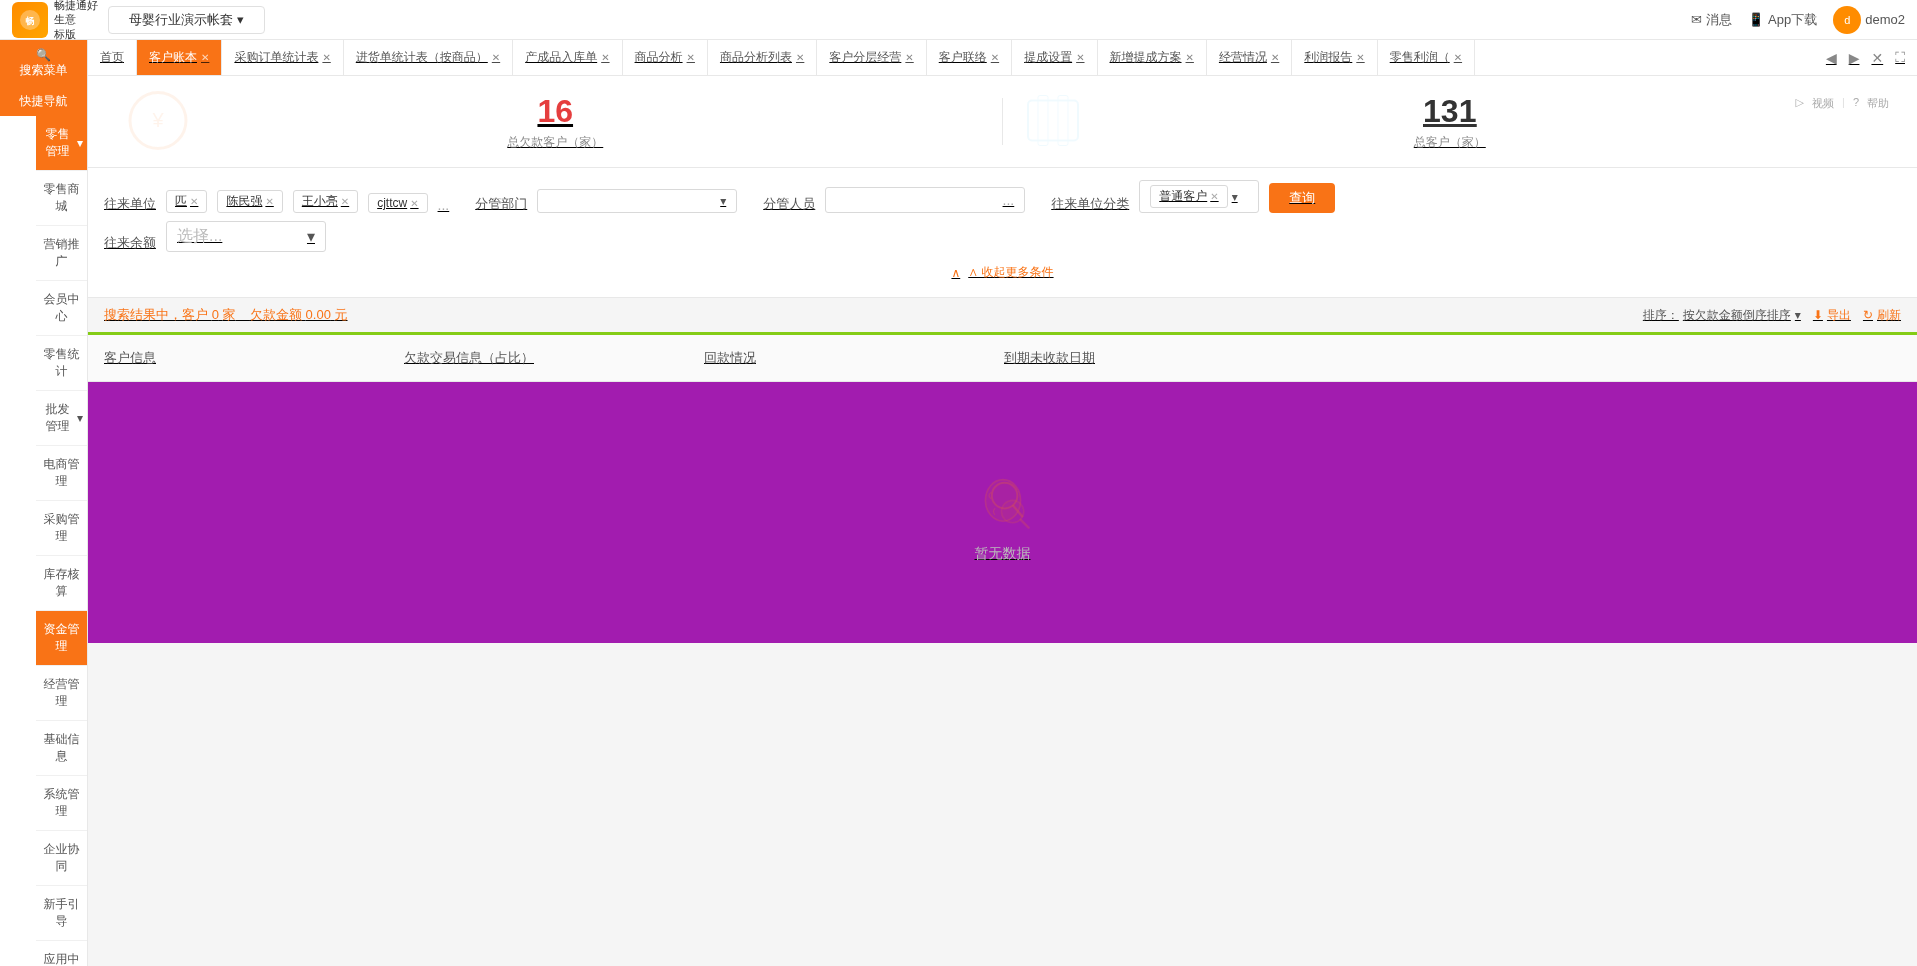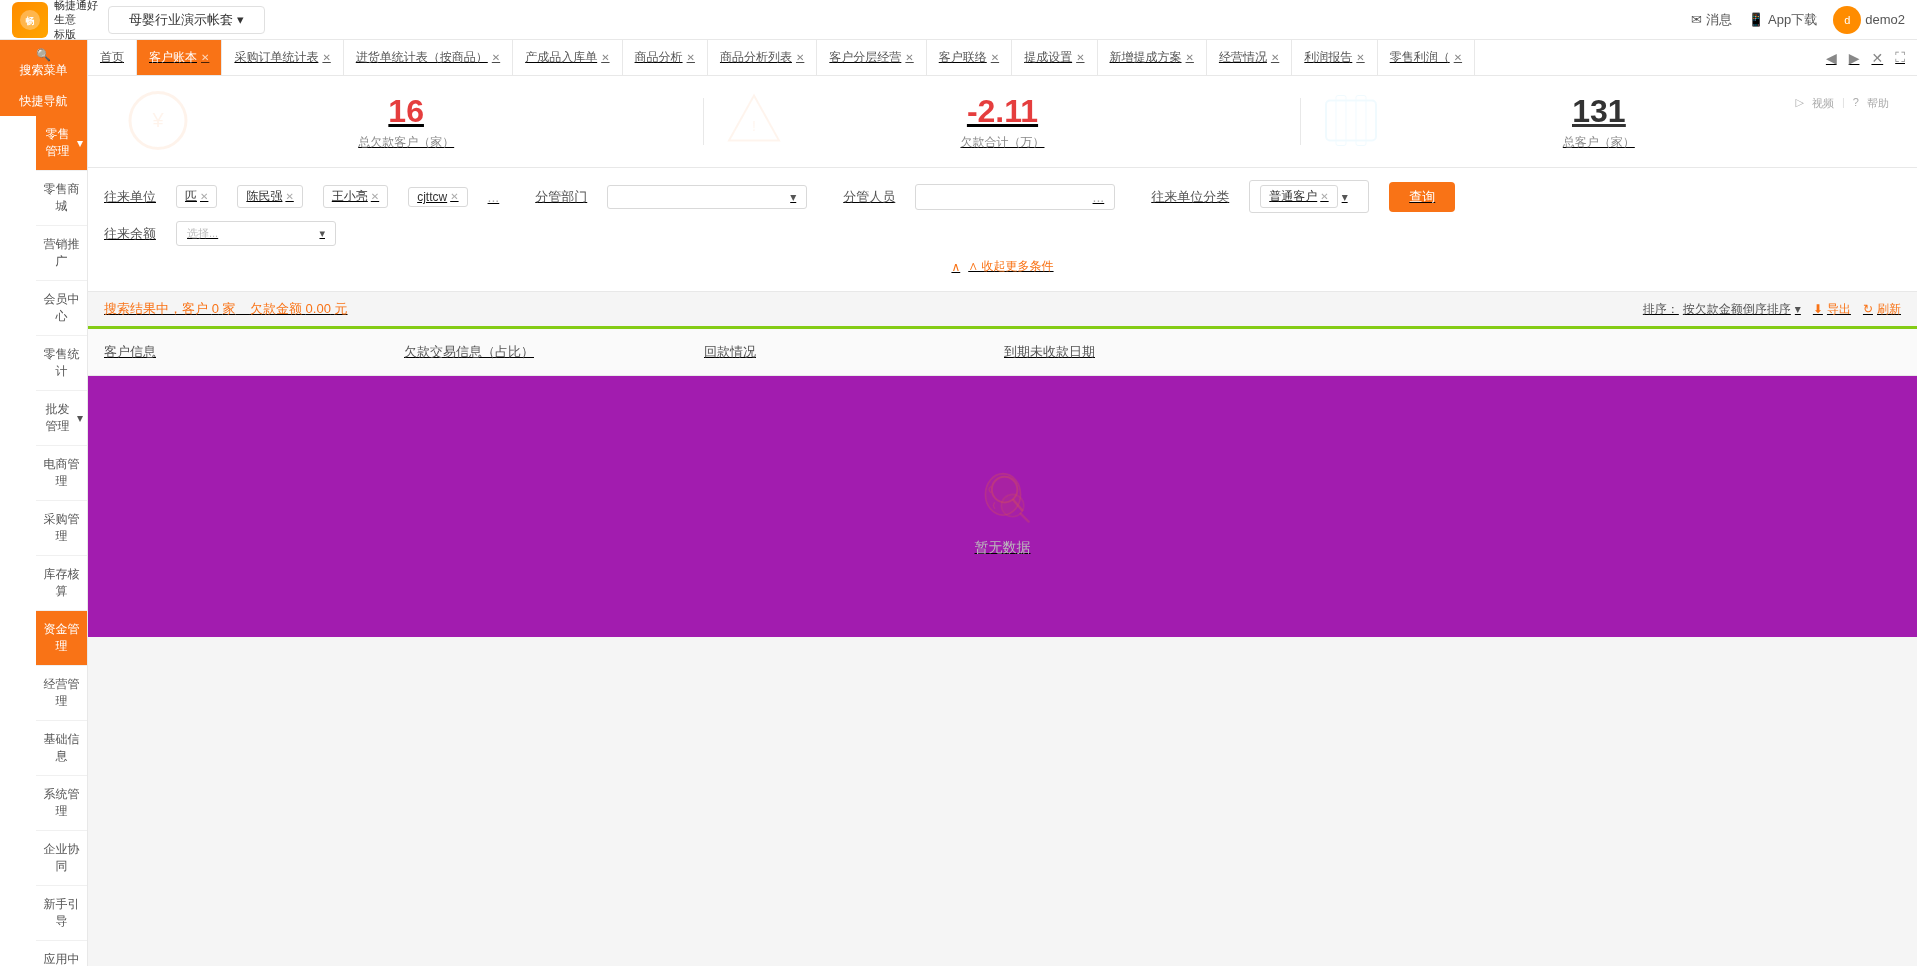--- a/index.html
+++ b/index.html
@@ -45,29 +45,29 @@
     .stats-bar { background: #fff; display: flex; align-items: center; padding: 16px 20px; border-bottom: 1px solid #e8e8e8; gap: 0; }
     .stat-item { display: flex; flex-direction: column; align-items: center; flex: 1; position: relative; }
     .stat-item:not(:last-child)::after { content: ''; position: absolute; right: 0; top: 10%; height: 80%; width: 1px; background: #e8e8e8; }
     .stat-value { font-size: 32px; font-weight: bold; color: #333; line-height: 1.2; }
     .stat-value.red { color: #e53e3e; }
     .stat-label { font-size: 12px; color: #888; margin-top: 4px; }
     .stat-help { position: absolute; right: 8px; top: 4px; font-size: 11px; color: #aaa; display: flex; gap: 8px; }
 
     
     .filter-area { background: #fff; padding: 12px 16px; border-bottom: 1px solid #e8e8e8; }
-    .filter-row { display: flex; align-items: center; gap: 20px; flex-wrap: wrap; margin-bottom: 8px; }
+    .filter-row { display: flex; align-items: flex-end; gap: 10px; flex-wrap: wrap; margin-bottom: 8px; }
     .filter-row:last-child { margin-bottom: 0; }
     .filter-label { font-size: 13px; color: #555; white-space: nowrap; }
     .filter-tag { display: inline-flex; align-items: center; gap: 3px; padding: 2px 8px; background: #fff; border: 1px solid #d9d9d9; border-radius: 3px; font-size: 12px; color: #333; }
     .filter-tag .tag-close { cursor: pointer; color: #aaa; font-size: 10px; }
     .filter-more { color: #aaa; cursor: pointer; font-size: 14px; }
     .filter-select { display: flex; align-items: center; gap: 4px; padding: 4px 10px; border: 1px solid #d9d9d9; border-radius: 3px; background: #fff; min-width: 120px; cursor: pointer; font-size: 12px; color: #555; }
     .filter-select-wide { min-width: 200px; }
-    .filter-input { padding: 4px 10px; border: 1px solid #d9d9d9; border-radius: 3px; background: #fff; min-width: 160px; font-size: 11px; color: #555; display: flex; align-items: center; gap: 4px; }
+    .filter-input { padding: 4px 10px; border: 1px solid #d9d9d9; border-radius: 3px; background: #fff; min-width: 160px; font-size: 16px; color: #555; display: flex; align-items: center; gap: 4px; }
     .btn-query { background: #f97316; color: #fff; border: none; border-radius: 4px; padding: 6px 20px; font-size: 13px; cursor: pointer; }
     .collapse-btn { display: flex; align-items: center; gap: 4px; color: #f97316; font-size: 12px; cursor: pointer; justify-content: center; padding: 4px 0; }
 
     
     .results-bar { display: flex; align-items: center; justify-content: space-between; padding: 8px 16px; background: #f5f5f5; border-bottom: 3px solid #84cc16; }
     .results-info { font-size: 13px; color: #555; }
     .results-info span { color: #f97316; }
     .results-actions { display: flex; align-items: center; gap: 12px; font-size: 12px; color: #555; }
     .results-sort { display: flex; align-items: center; gap: 4px; cursor: pointer; }
     .results-action-btn { display: flex; align-items: center; gap: 4px; cursor: pointer; color: #f97316; }
@@ -266,30 +266,20 @@
           <div style="position:absolute;left:20px;top:50%;transform:translateY(-50%);opacity:0.08;">
             <svg width="60" height="60" viewBox="0 0 60 60">
               <circle cx="30" cy="30" r="28" stroke="#f97316" stroke-width="3" fill="none"></circle>
               <text x="30" y="36" text-anchor="middle" font-size="20" fill="#f97316">¥</text>
             </svg>
           </div>
           <div class="stat-value red">16</div>
           <div class="stat-label">总欠款客户（家）</div>
         </div>
 
-        <div class="stat-item">
-          <div style="position:absolute;left:20px;top:50%;transform:translateY(-50%);opacity:0.07;">
-            <svg width="60" height="60" viewBox="0 0 60 60">
-              <polygon points="30,5 55,50 5,50" stroke="#f97316" stroke-width="2" fill="none"></polygon>
-              <text x="30" y="40" text-anchor="middle" font-size="14" fill="#f97316">!</text>
-            </svg>
-          </div>
-          <div class="stat-value red">-2.11</div>
-          <div class="stat-label">欠款合计（万）</div>
-        </div>
 
         <div class="stat-item">
           <div style="position:absolute;left:20px;top:50%;transform:translateY(-50%);opacity:0.08;">
             <svg width="60" height="60" viewBox="0 0 60 60">
               <rect x="5" y="10" width="50" height="40" rx="4" stroke="#4fc3f7" stroke-width="2" fill="none"></rect>
               <rect x="15" y="5" width="10" height="50" rx="2" stroke="#4fc3f7" stroke-width="1" fill="none"></rect>
               <rect x="35" y="5" width="10" height="50" rx="2" stroke="#4fc3f7" stroke-width="1" fill="none"></rect>
             </svg>
           </div>
           <div class="stat-help">

